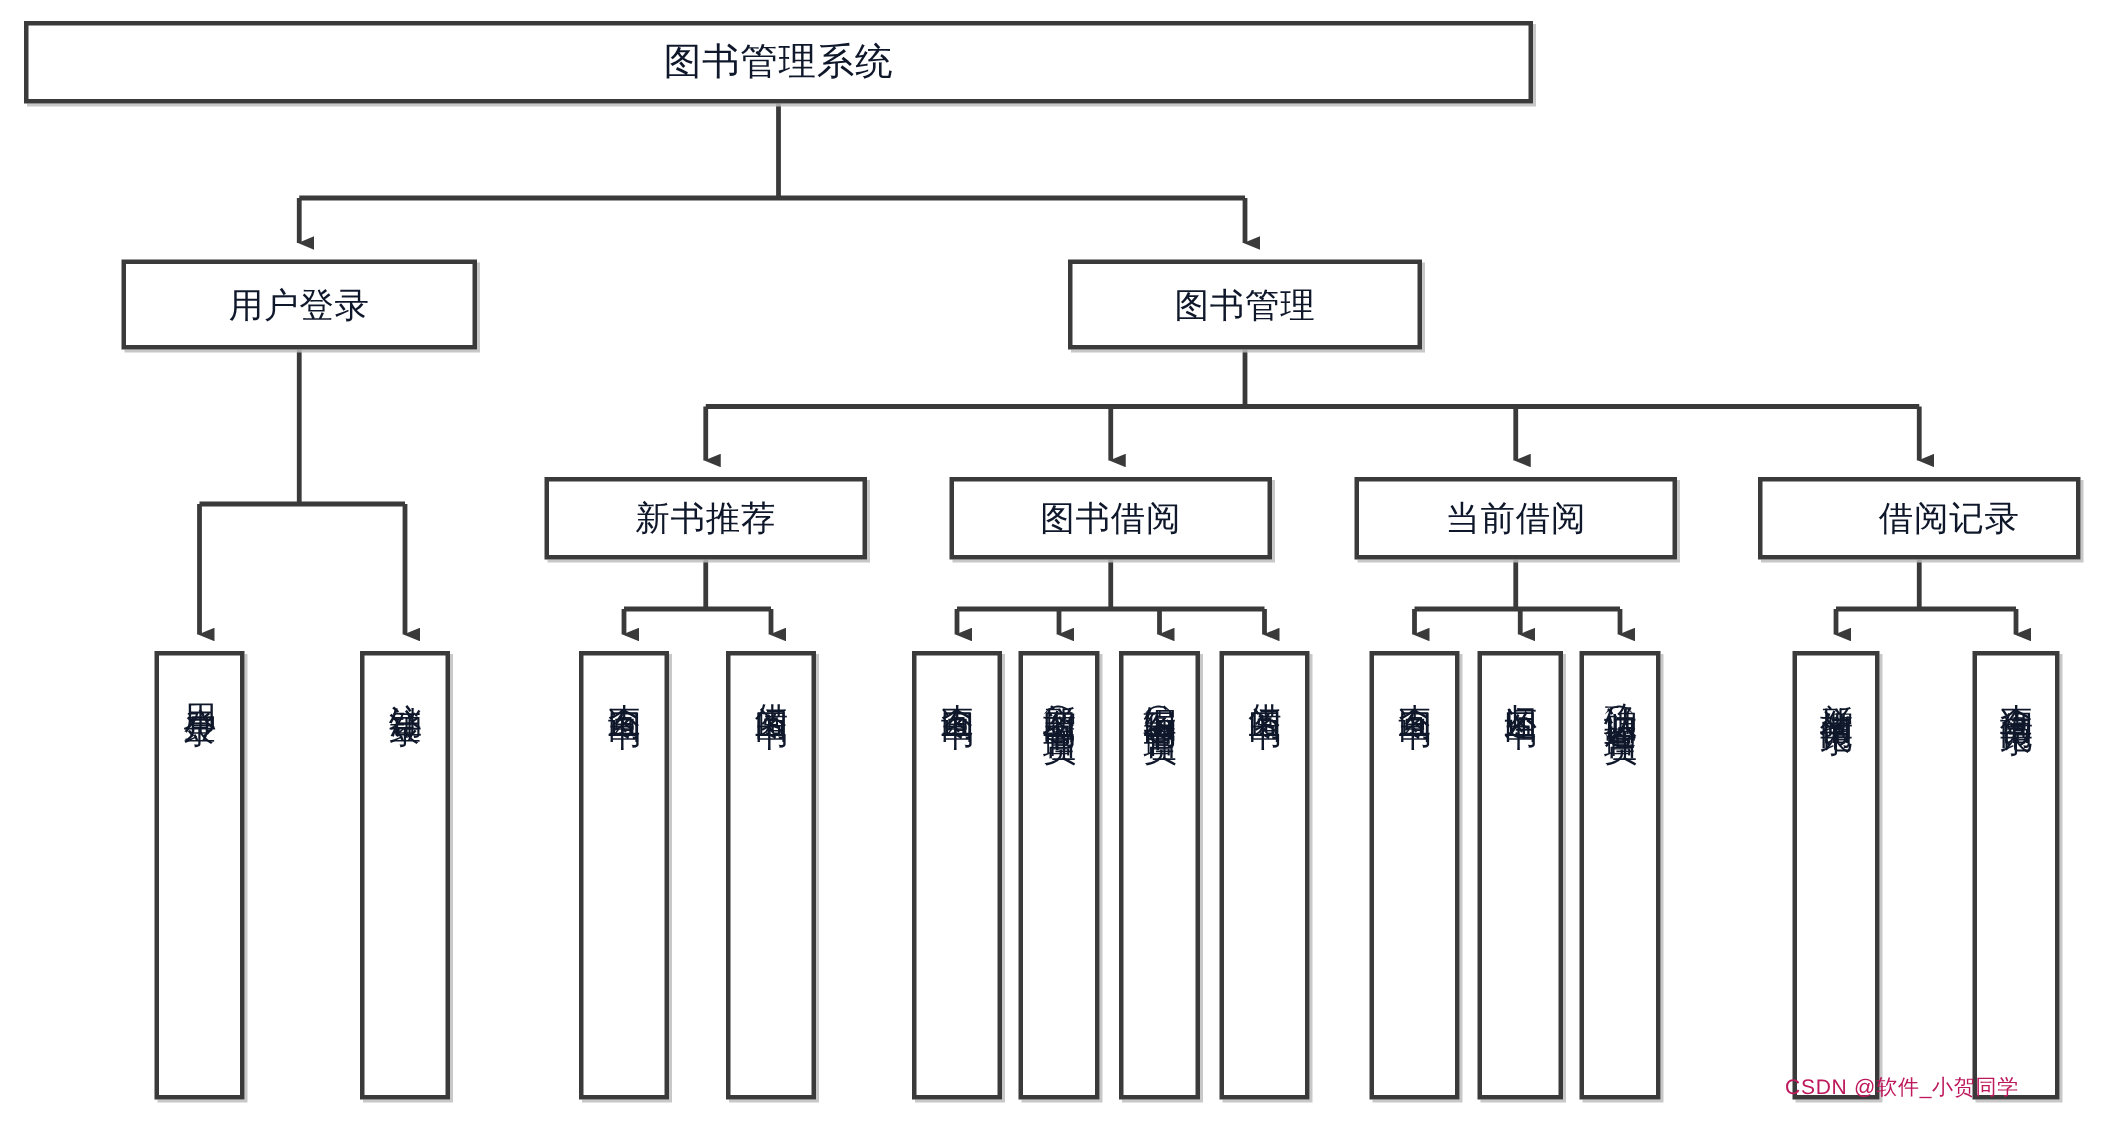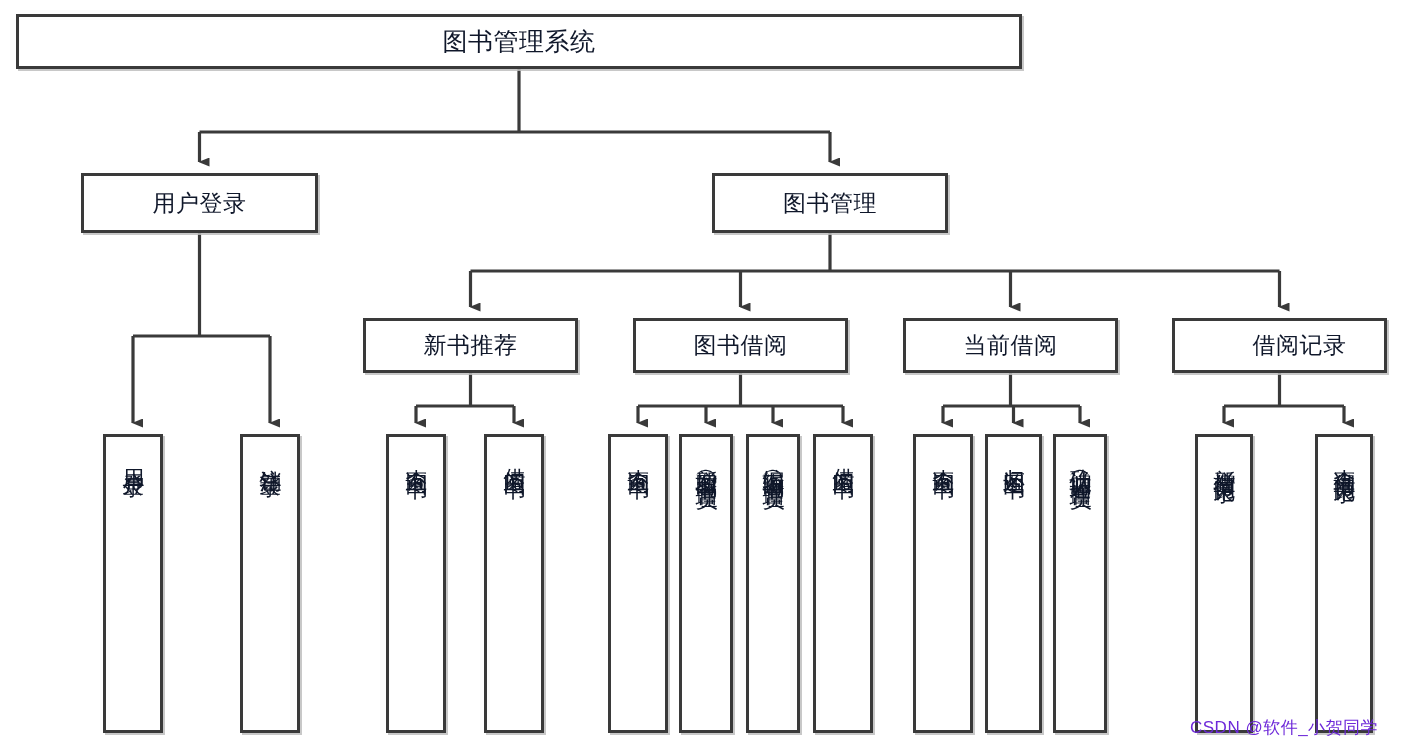--- a/index.html
+++ b/index.html
@@ -56,22 +56,22 @@
   .node.vertical .node-label {
     writing-mode: vertical-rl;
     text-orientation: upright;
     font-size: 22px;
     line-height: 1.22;
     letter-spacing: 3px;
   }
   .node.root .node-label { font-size: 25px; }
   .watermark {
     position: absolute;
-    font-size: 17px;
-    color: #6d28d9;
+    font-size: 14px;
+    color: #be185d;
     white-space: nowrap;
     letter-spacing: 0.5px;
   }
 </style>
 </head>
 <body>
 
 <div id="diagram-root">
 
   <svg class="edges" viewBox="0 0 1405 747" xmlns="http://www.w3.org/2000/svg">

